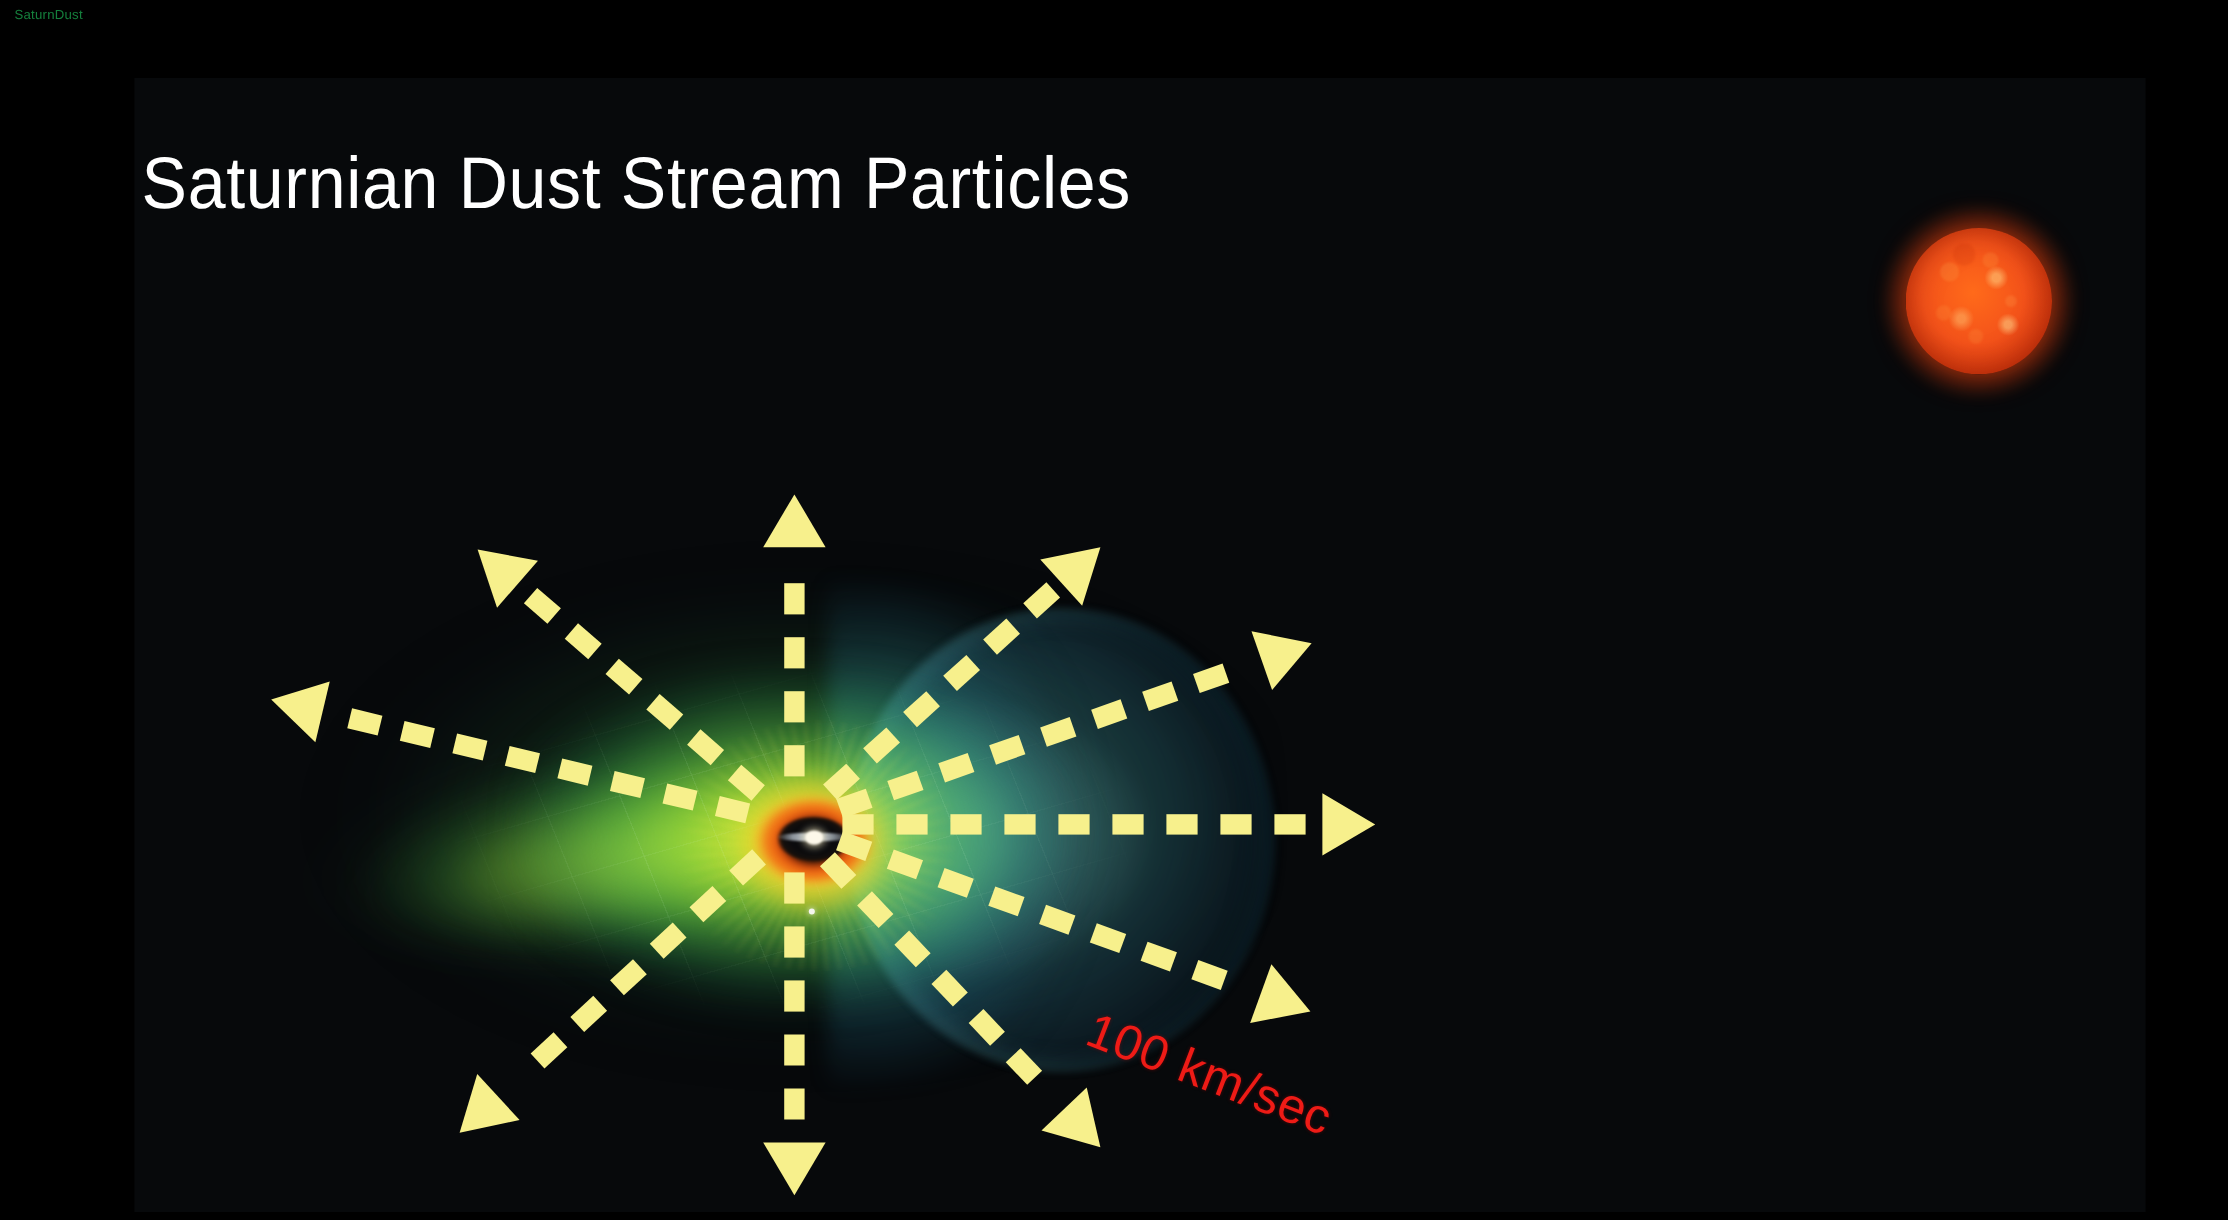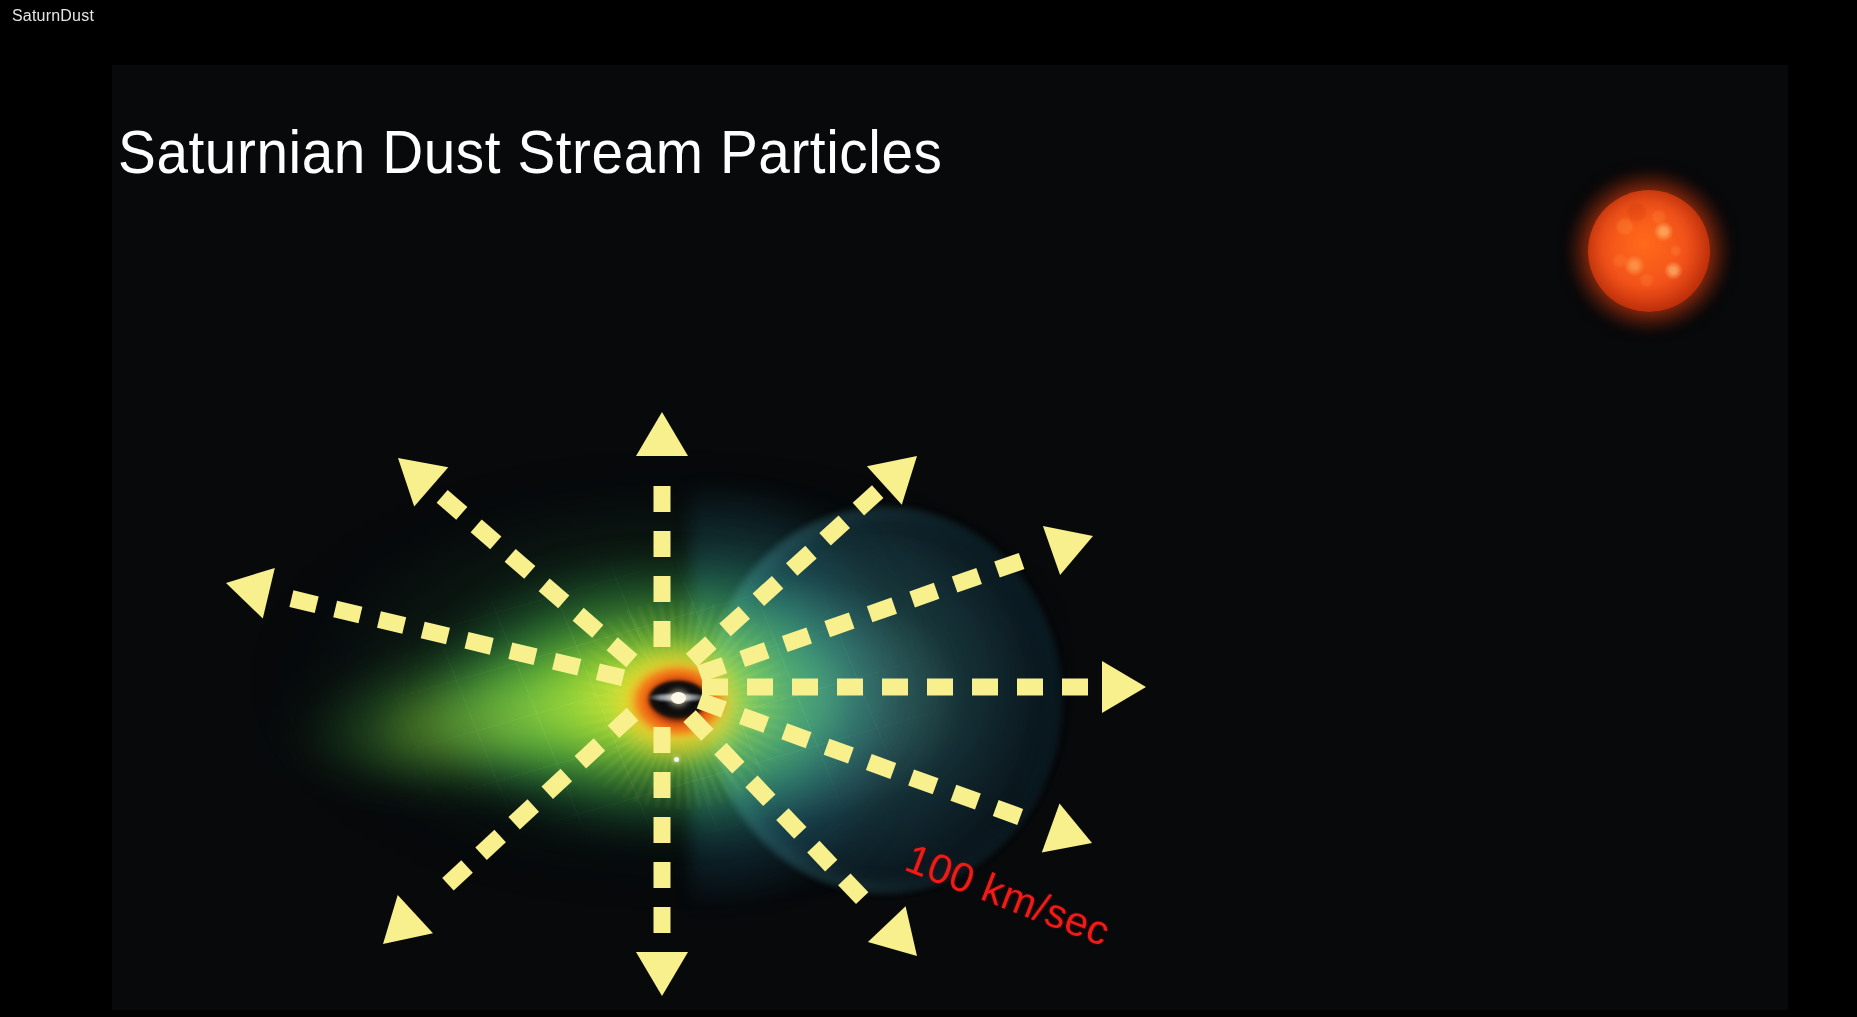--- a/index.html
+++ b/index.html
@@ -4,21 +4,21 @@
 <style>
   html,body{margin:0;padding:0;background:#000;}
   body{width:1857px;height:1017px;overflow:hidden;
        font-family:"Liberation Sans","DejaVu Sans",sans-serif;}
 
   #stage{position:relative;width:1857px;height:1017px;background:#000;overflow:hidden;}
 
   
   .app-label{
     position:absolute;left:12px;top:7px;
-    font-size:16px;color:#e5e5e5;letter-spacing:.2px;
+    font-size:11px;color:#15803d;letter-spacing:.2px;
     user-select:none;
   }
 
   
   .slide-panel{
     position:absolute;left:112px;top:65px;width:1676px;height:945px;
     background:#07090b;
   }
 
   

